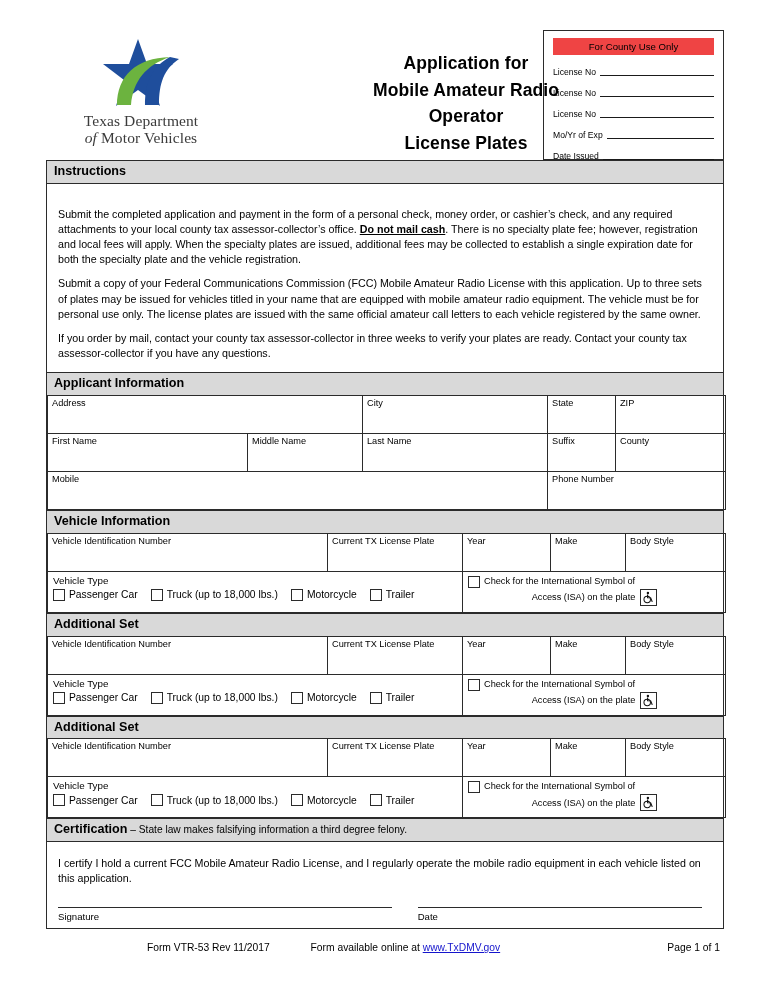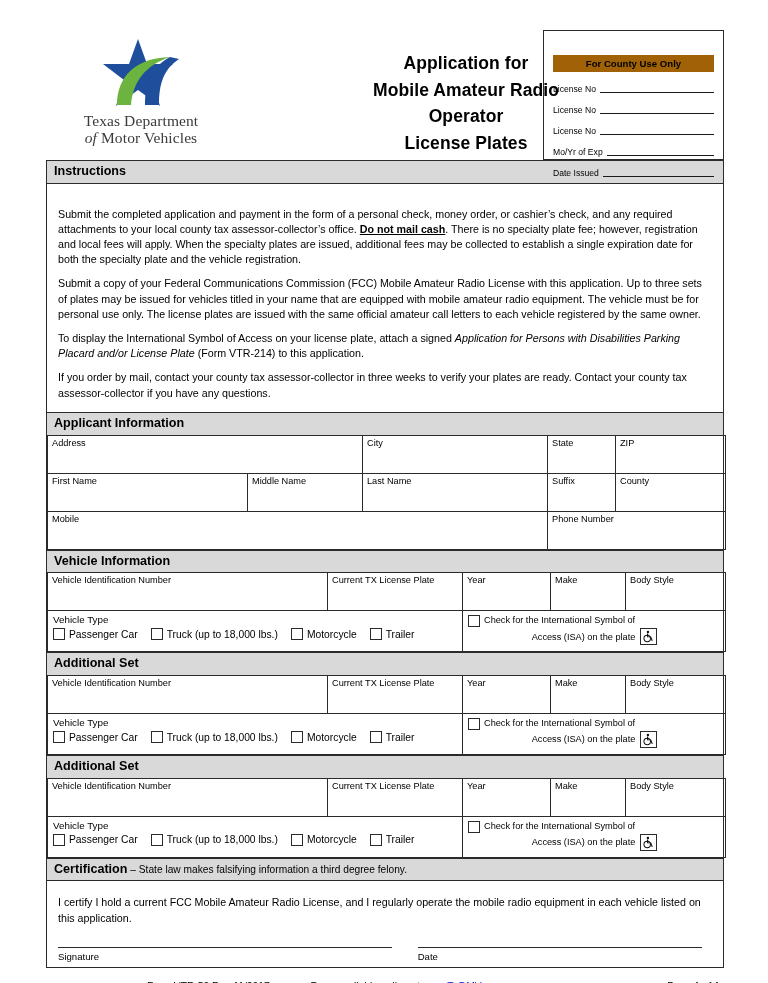--- a/index.html
+++ b/index.html
@@ -69,27 +69,26 @@
     position: absolute;
     right: 0;
     top: 2px;
     width: 181px;
     height: 130px;
     border: 1.4px solid #2b2b2b;
     box-sizing: border-box;
     padding: 7px 9px 0 9px;
   }
   .county-title {
-    background: #a16207;
+    background: #ef4444;
     text-align: center;
-    font-weight: bold;
+    font-weight: normal;
     font-size: 9.6px;
     padding: 3px 0 3px 0;
     margin-bottom: 4px;
-    margin-top: 17px;
   }
   .county-row {
     display: flex;
     align-items: flex-end;
     font-size: 8.6px;
     margin: 0 0 2px 0;
     height: 19px;
   }
   .county-row .cr-label {
     white-space: nowrap;
@@ -303,21 +302,20 @@
       </div>
     </div>
   </div>
 
   <div class="form-box">
 
     <div class="sec-head">Instructions</div>
     <div class="instr-body">
       <p><span>Submit the completed application and payment in the form of a personal check, money order, or cashier’s check, and any required attachments to your local county tax assessor-collector’s office. </span><u>Do not mail cash</u><span>. There is no specialty plate fee; however, registration and local fees will apply.  When the specialty plates are issued, additional fees may be collected to establish a single expiration date for both the specialty plate and the vehicle registration.</span></p>
       <p>Submit a copy of your Federal Communications Commission (FCC) Mobile Amateur Radio License with this application.  Up to three sets of plates may be issued for vehicles titled in your name that are equipped with mobile amateur radio equipment.  The vehicle must be for personal use only.  The license plates are issued with the same official amateur call letters to each vehicle registered by the same owner.</p>
-      <p><span>To display the International Symbol of Access on your license plate, attach a signed </span><i>Application for Persons with Disabilities Parking Placard and/or License Plate</i><span> (Form VTR-214) to this application.</span></p>
       <p>If you order by mail, contact your county tax assessor-collector in three weeks to verify your plates are ready.  Contact your county tax assessor-collector if you have any questions.</p>
     </div>
 
     <div class="sec-head nb">Applicant Information</div>
     <table class="ftab">
       <colgroup>
         <col style="width:200px">
           <col style="width:115px">
           <col style="width:185px">
           <col style="width:68px">

